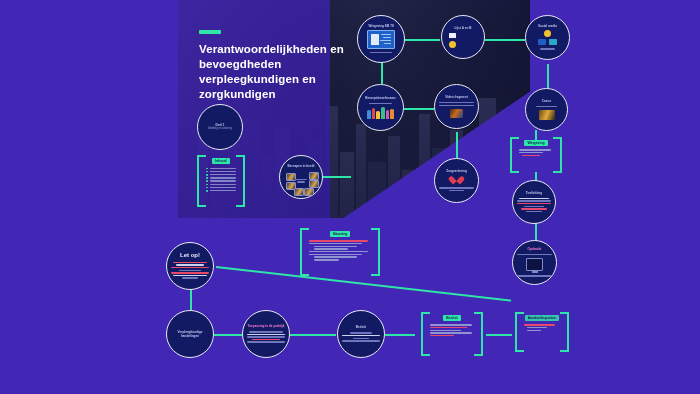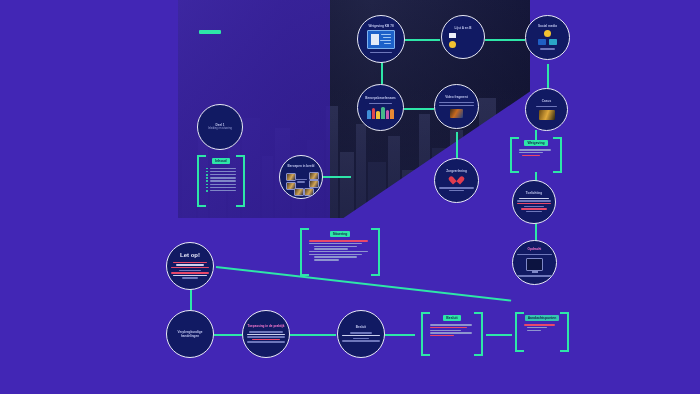--- a/index.html
+++ b/index.html
@@ -189,20 +189,21 @@
       <div class="bld" style="left:301px;width:17px;height:120px;"></div>
       <div class="bld dark" style="left:320px;width:14px;height:68px;"></div>
       <div class="bld" style="left:336px;width:12px;height:96px;"></div>
       <div class="city-haze"></div>
     </div>
   </div>
   <div class="diag-left"></div>
   <div class="diag-overlay"></div>
 
   <div class="accent-dash"></div>
+  <div class="deck-title">Verantwoordelijkheden en bevoegdheden verpleegkundigen en zorgkundigen</div>
 
   <div class="edge h" style="left:404px;top:39px;width:36px;"></div>
   <div class="edge h" style="left:485px;top:39px;width:40px;"></div>
   <div class="edge v" style="left:381px;top:62px;height:22px;"></div>
   <div class="edge h" style="left:404px;top:108px;width:30px;"></div>
   <div class="edge v" style="left:547px;top:64px;height:24px;"></div>
   <div class="edge h" style="left:323px;top:176px;width:28px;"></div>
   <div class="edge v" style="left:456px;top:132px;height:26px;"></div>
   <div class="edge v" style="left:535px;top:130px;height:10px;"></div>
   <div class="edge v" style="left:535px;top:172px;height:10px;"></div>

